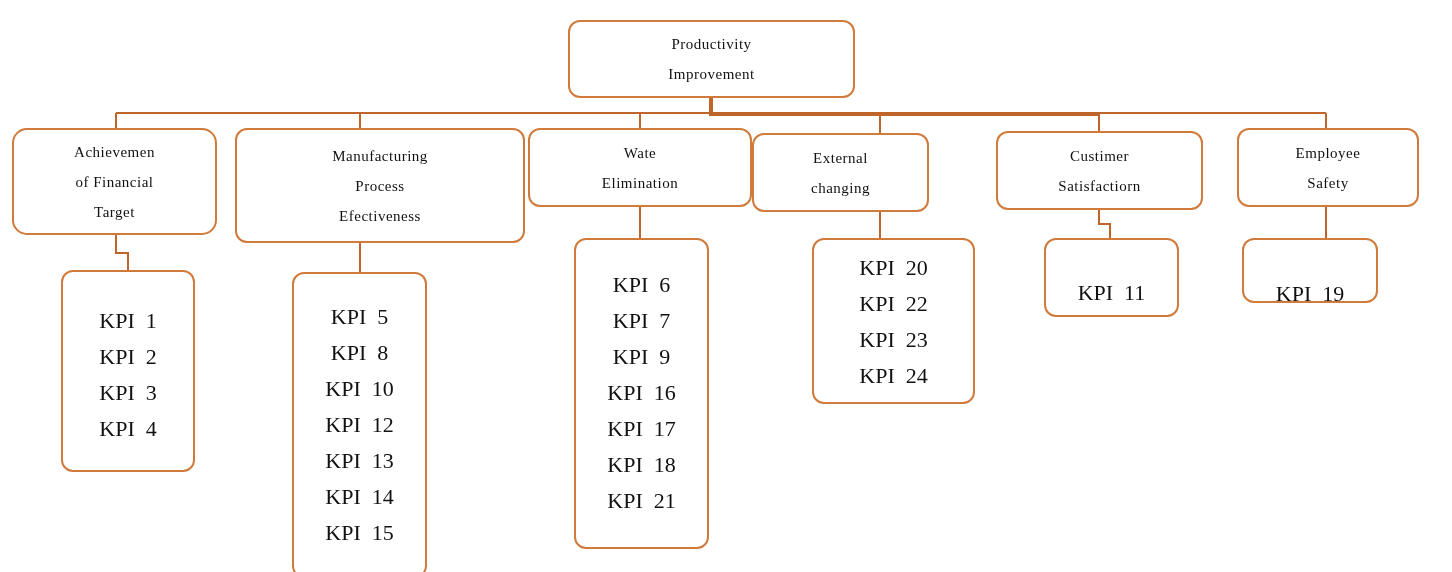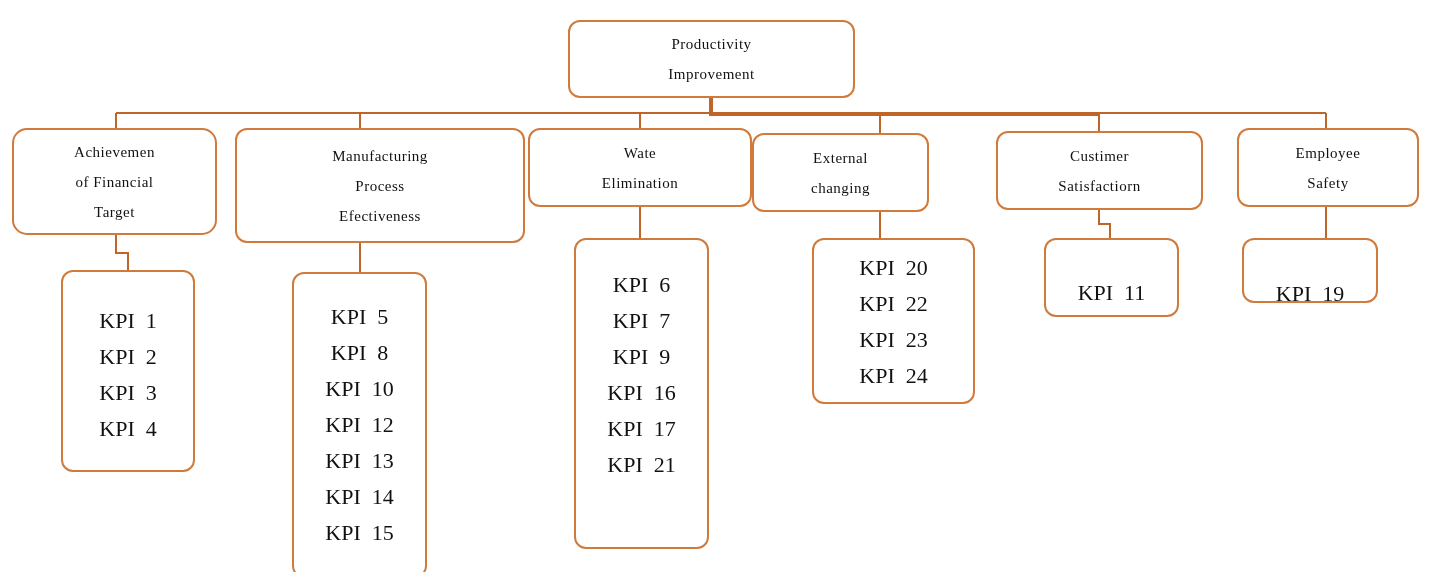--- a/index.html
+++ b/index.html
@@ -89,20 +89,21 @@
   <span class="item">KPI  14</span>
   <span class="item">KPI  15</span>
 </div>
 
 <div class="kpi" style="left:574px; top:238px; width:135px; height:311px; padding-top:27px;">
   <span class="item">KPI  6</span>
   <span class="item">KPI  7</span>
   <span class="item">KPI  9</span>
   <span class="item">KPI  16</span>
   <span class="item">KPI  17</span>
+  <span class="item">KPI  18</span>
   <span class="item">KPI  21</span>
 </div>
 
 <div class="kpi" style="left:812px; top:238px; width:163px; height:166px; padding-top:10px;">
   <span class="item">KPI  20</span>
   <span class="item">KPI  22</span>
   <span class="item">KPI  23</span>
   <span class="item">KPI  24</span>
 </div>
 

